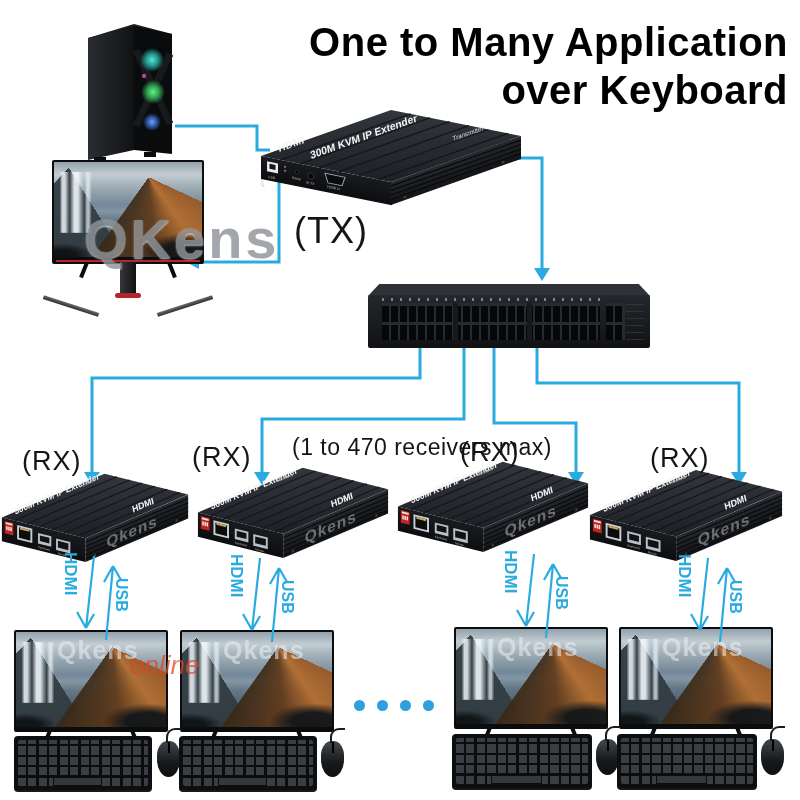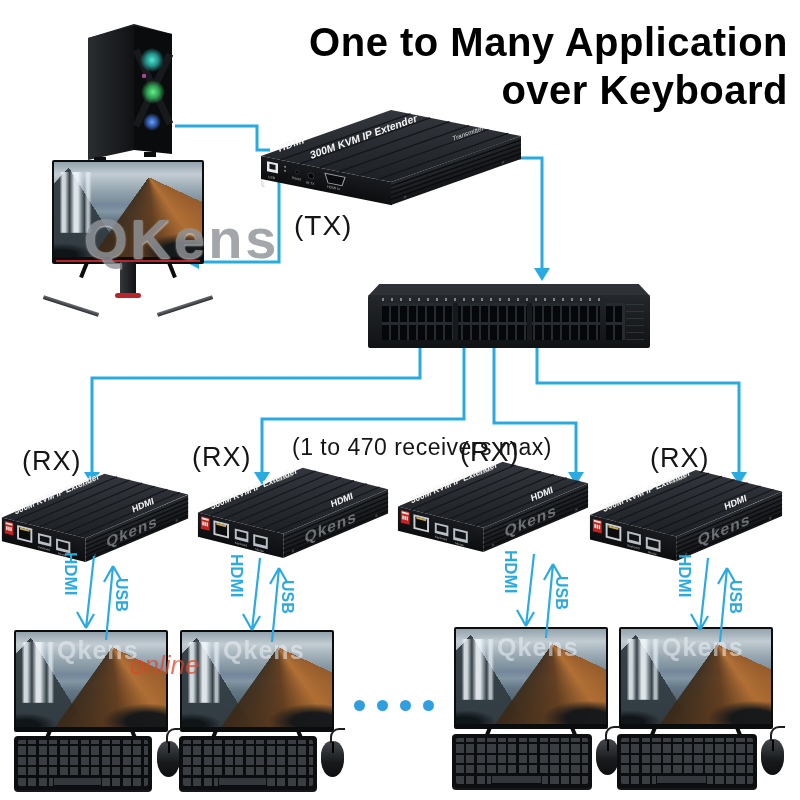--- a/index.html
+++ b/index.html
@@ -6,21 +6,21 @@
   #stage{position:relative;width:800px;height:800px;background:#fff;overflow:hidden;
          font-family:"Liberation Sans",sans-serif;}
   #stage *{box-sizing:border-box;}
   .abs{position:absolute;}
 
   
   .title{top:12px;right:12px;text-align:right;font-size:40px;font-weight:bold;
          line-height:1.2;color:#000000;letter-spacing:.5px;margin-top:6px;}
 
   
-  .devlabel{color:#151515;font-size:28px;letter-spacing:1px;}
+  .devlabel{color:#151515;font-size:36px;letter-spacing:1px;}
   .note{color:#151515;font-size:23px;letter-spacing:.5px;}
 
   
   .wm-main{left:84px;top:206px;font-size:56px;font-weight:bold;color:#8f9499;opacity:.82;
            letter-spacing:3px;text-shadow:0 1px 2px rgba(255,255,255,.9);z-index:6;}
   .wm-red{left:130px;top:650px;font-size:26px;font-style:italic;color:rgba(225,70,38,.75);z-index:6;}
   .tv .wm{position:absolute;left:28%;top:6%;font-size:25px;font-weight:bold;
           color:rgba(235,240,244,.55);letter-spacing:1px;}
 
   

